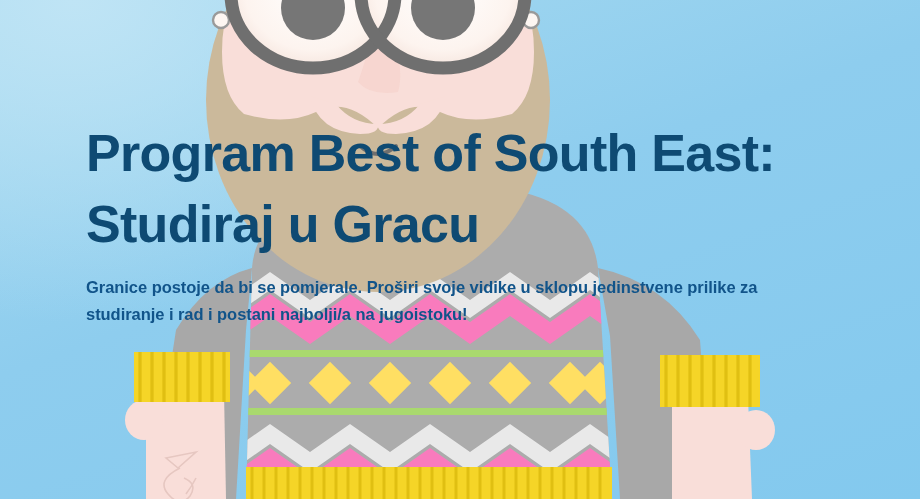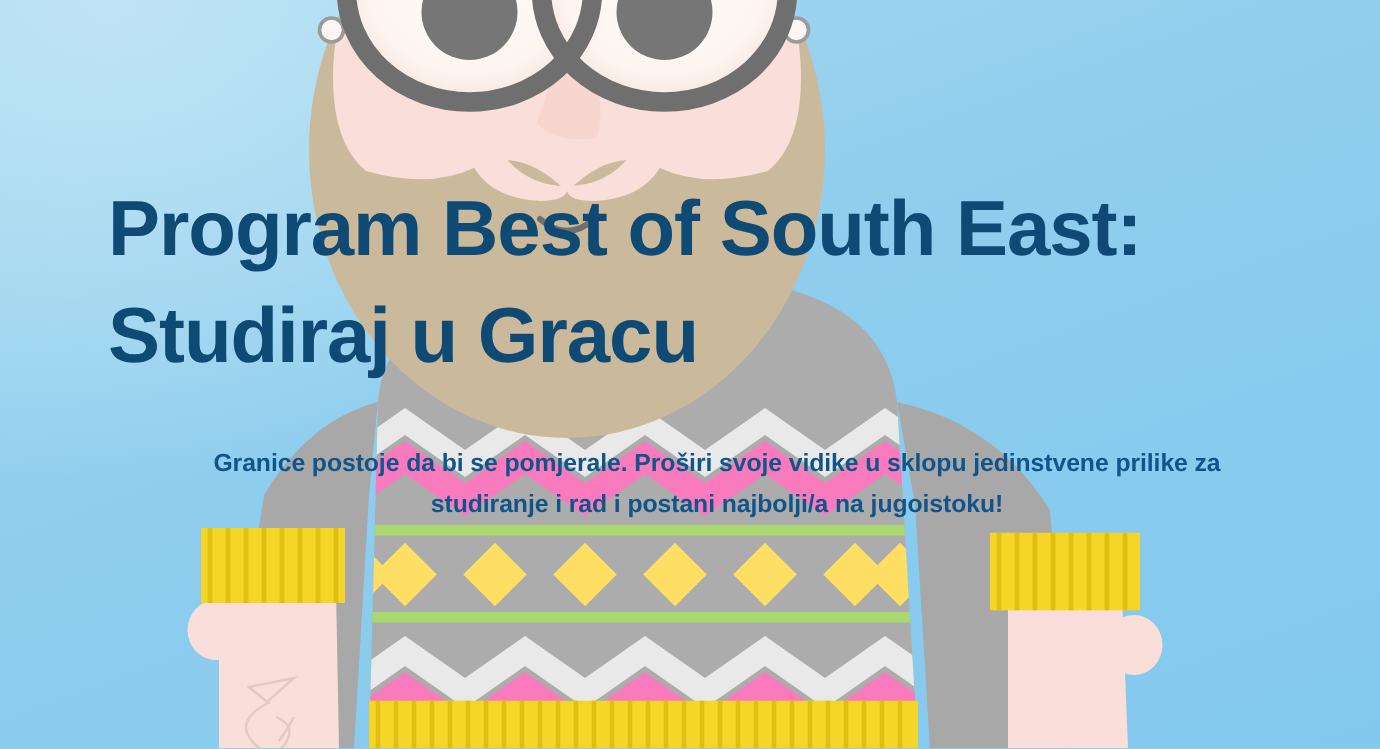--- a/index.html
+++ b/index.html
@@ -24,42 +24,41 @@
     position:absolute;
     left:0; top:0;
     width:920px; height:499px;
     pointer-events:none;
   }
   #illustration svg { display:block; width:920px; height:499px; }
 
   
   #copy {
     position:absolute;
-    left:72px; top:118px;
+    left:86px; top:118px;
     width:816px;
     z-index:5;
   }
   #headline {
     color:#0e4a73;
     font-size:52px;
     line-height:71px;
     font-weight:bold;
     letter-spacing:-0.7px;
     white-space:pre-line;
   }
   #subhead {
-    margin-top:36px;
+    margin-top:14px;
     color:#11548a;
     font-size:16.5px;
     line-height:27px;
     font-weight:bold;
     letter-spacing:-0.05px;
     max-width:812px;
     white-space:pre-line;
-    text-align:center;
   }
 </style>
 </head>
 <body>
 
 <div id="hero">
 
   <div id="illustration">
     <svg viewBox="0 0 920 499" xmlns="http://www.w3.org/2000/svg" aria-hidden="true">
       <defs>

